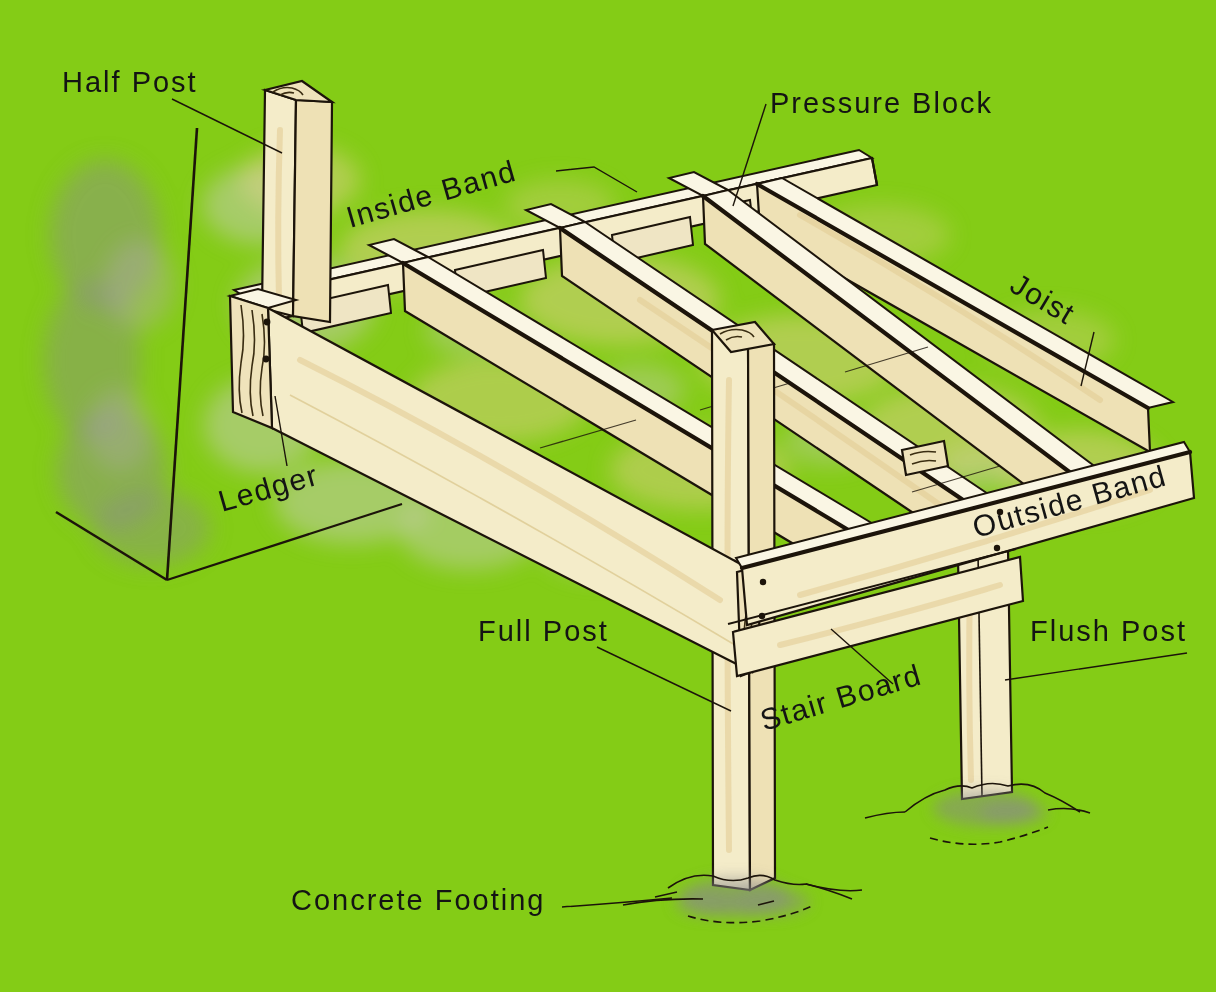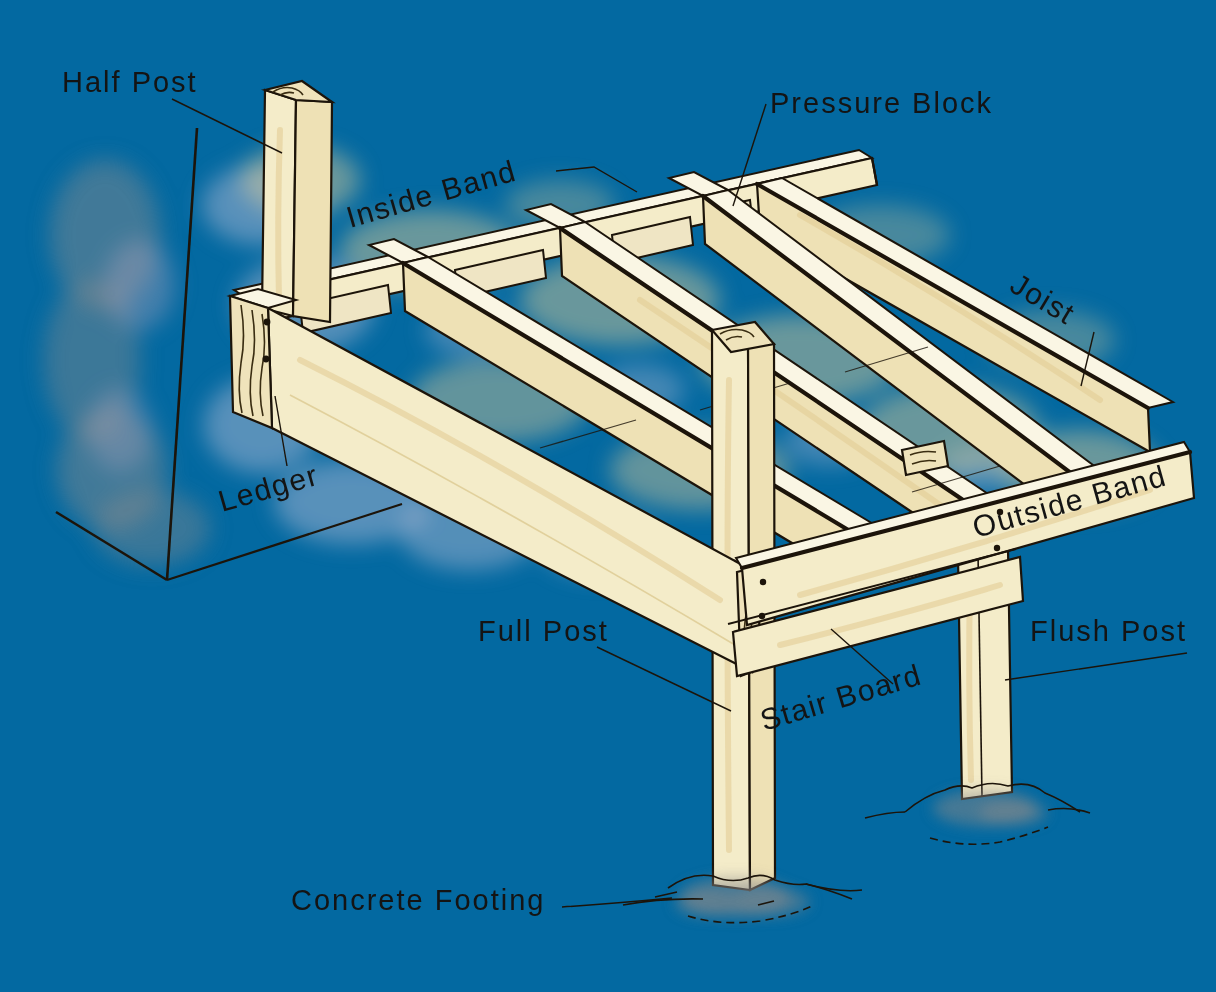--- a/index.html
+++ b/index.html
@@ -1,16 +1,16 @@
 <!DOCTYPE html>
 <html><head>
 <meta charset="utf-8">
 <style>
   html,body{margin:0;padding:0;background:#ffffff;}
-  .stage{position:relative;width:1216px;height:992px;background:#0369a1;overflow:hidden;
+  .stage{position:relative;width:1216px;height:992px;background:#84cc16;overflow:hidden;
          font-family:"Liberation Sans",sans-serif;}
   svg{position:absolute;left:0;top:0;}
   text{fill:#141414;font-family:"Liberation Sans",sans-serif;}
   .lbl{font-size:29px;letter-spacing:2px;}
   .lbl-rot{font-size:30px;letter-spacing:1.5px;}
   .ink{stroke:#1c140a;fill:none;}
   .wood-face{fill:#f4ecc9;stroke:#1c140a;stroke-width:2.2;}
   .wood-top{fill:#faf6e4;stroke:#1c140a;stroke-width:2;}
   .wood-side{fill:#eee1b5;stroke:#1c140a;stroke-width:2.2;}
   .wood-block{fill:#efe5c4;stroke:#1c140a;stroke-width:2;}

